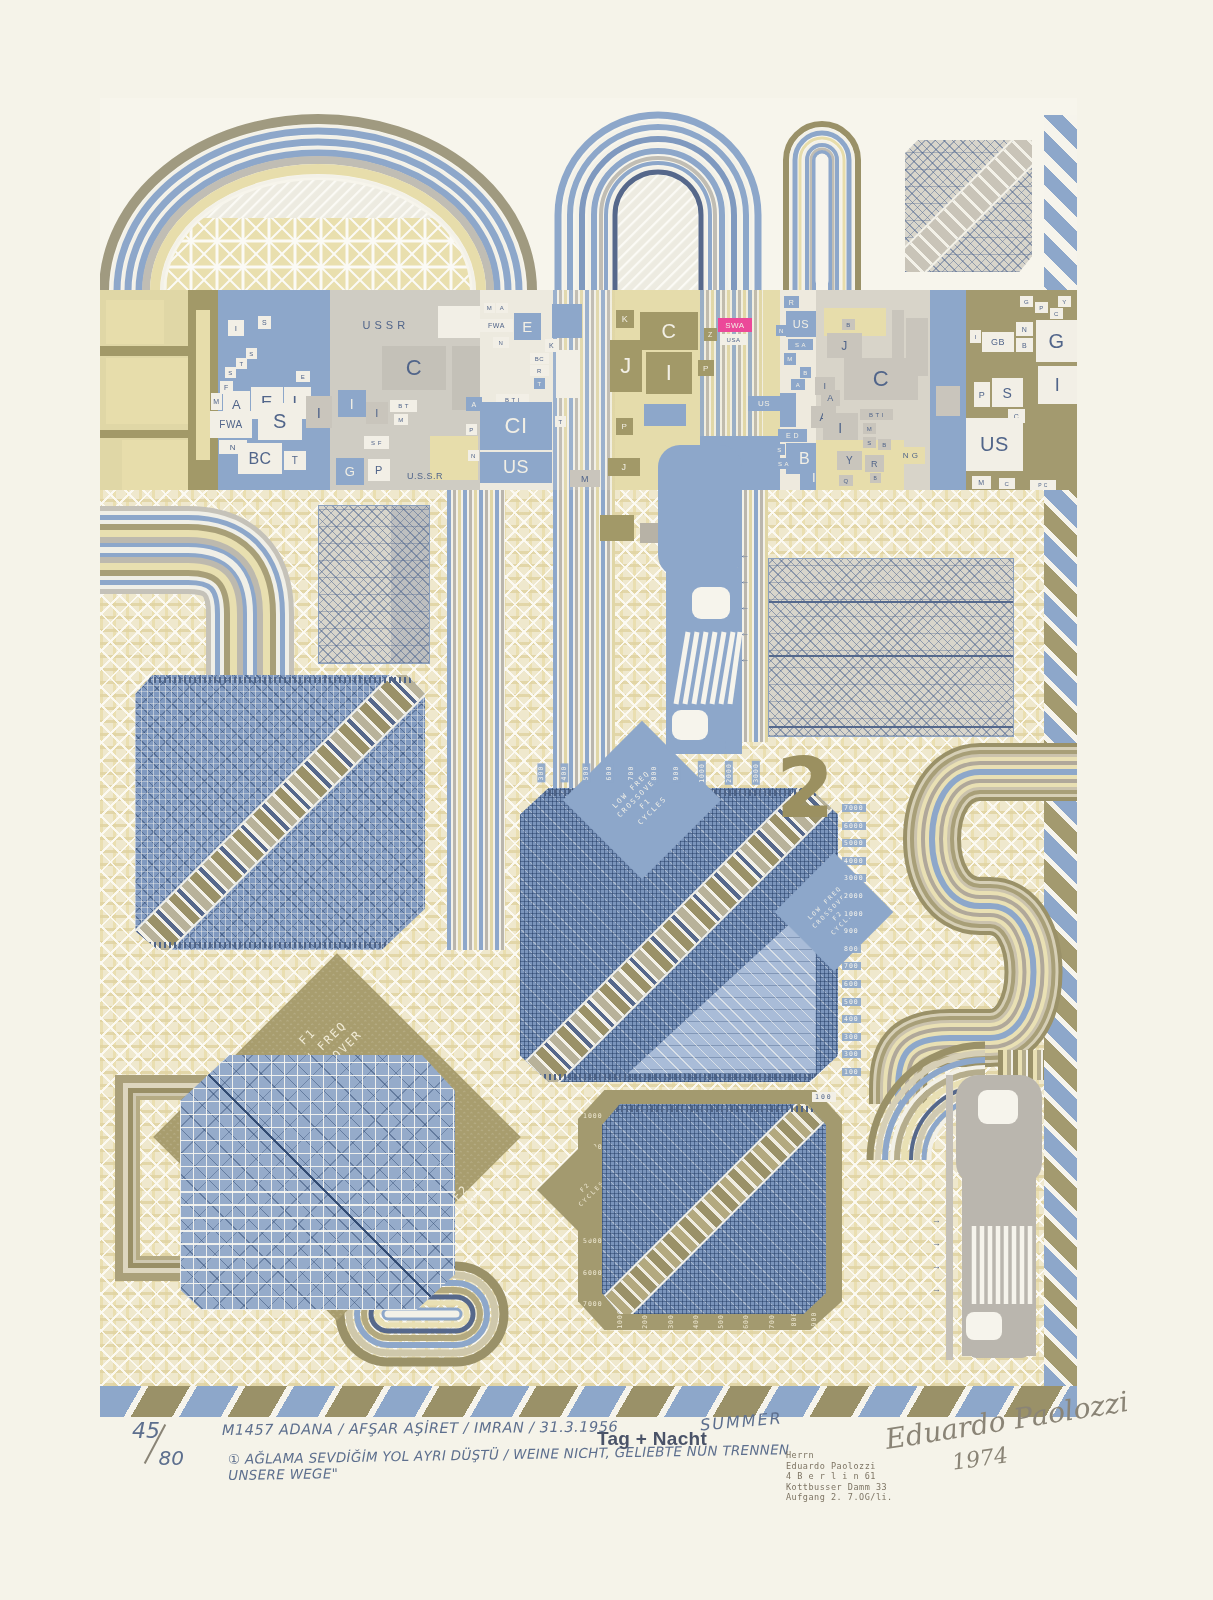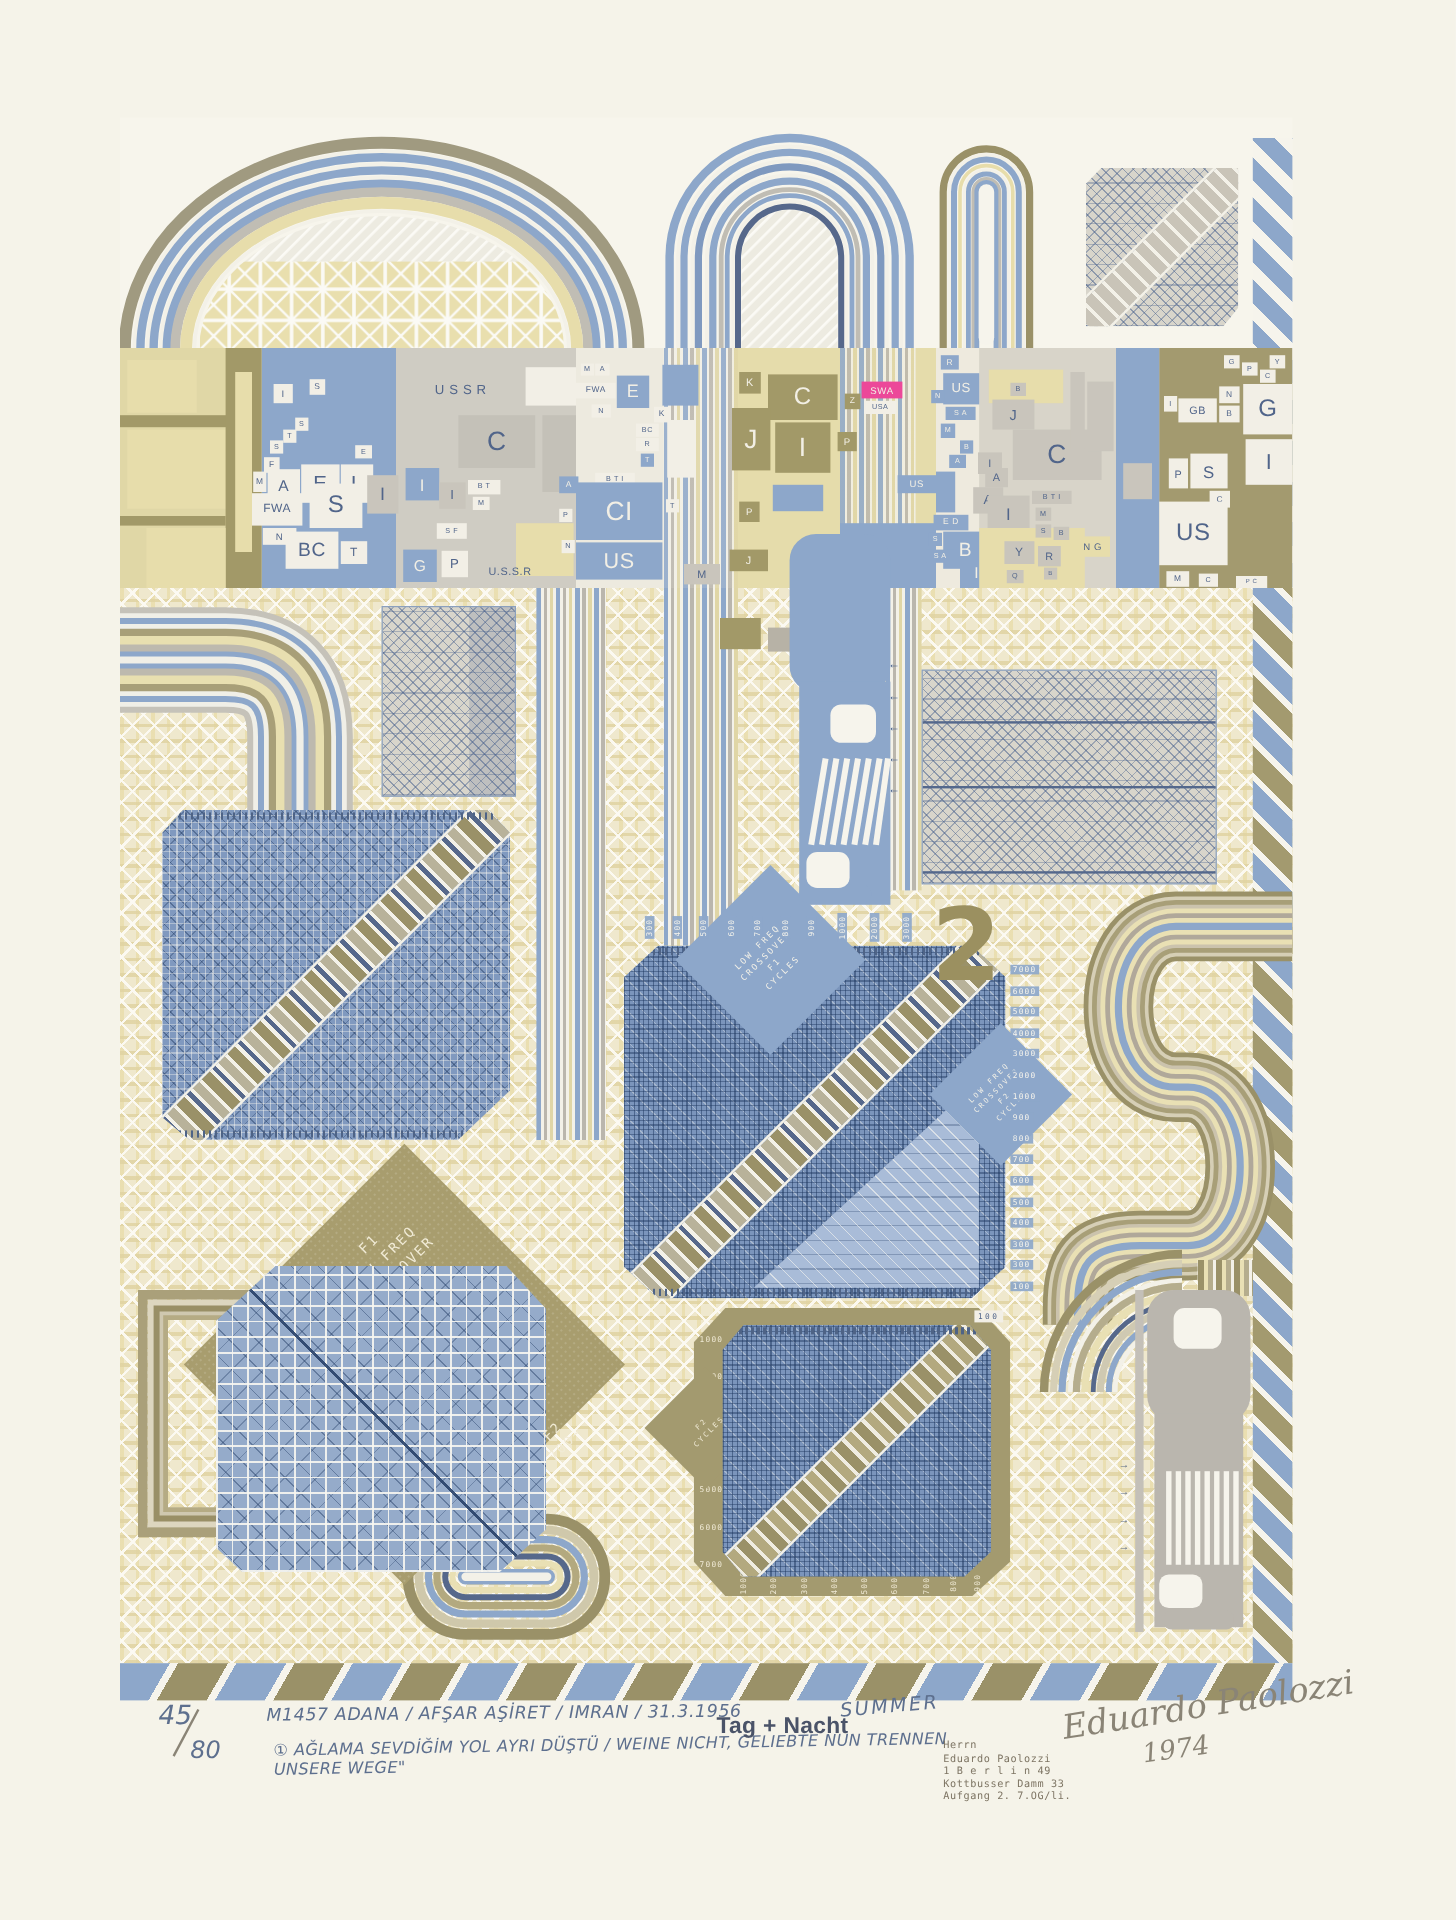--- a/index.html
+++ b/index.html
@@ -750,18 +750,18 @@
   <span class="hand" style="position:absolute;right:0;bottom:0;font-size:20px;">80</span>
 </div>
 <div class="abs hand" style="left:222px;top:1420px;width:440px;font-size:14.5px;letter-spacing:.5px;transform:rotate(-.5deg);">M1457 ADANA / AFŞAR AŞİRET / IMRAN / 31.3.1956</div>
 <div class="abs hand" style="left:228px;top:1446px;width:580px;font-size:13.5px;letter-spacing:.3px;transform:rotate(-1deg);">① AĞLAMA SEVDİĞİM YOL AYRI DÜŞTÜ / WEINE NICHT, GELIEBTE NUN TRENNEN UNSERE WEGE"</div>
 <div class="abs" style="left:597px;top:1428px;font-size:19px;font-weight:bold;color:#4a5368;letter-spacing:.3px;">Tag + Nacht</div>
 <div class="abs hand" style="left:700px;top:1412px;font-size:16px;letter-spacing:2px;transform:rotate(-5deg);">SUMMER</div>
 <div class="abs" style="left:786px;top:1430px;font-family:'DejaVu Sans Mono',monospace;font-size:8.5px;line-height:10.5px;color:#7d7463;letter-spacing:.5px;margin-top:20px;">
 
 <div>Herrn</div>
     <div>Eduardo Paolozzi</div>
-    <div>1 B e r l i n  49</div>
+    <div>4 B e r l i n  61</div>
     <div>Kottbusser Damm 33</div>
     <div>Aufgang 2. 7.OG/li.</div>
   </div>
 <div class="abs" style="left:884px;top:1404px;font-family:'DejaVu Serif',serif;font-style:italic;font-size:28px;color:#8a8476;transform:rotate(-9deg);white-space:nowrap;">Eduardo Paolozzi</div>
 <div class="abs" style="left:952px;top:1446px;font-family:'DejaVu Serif',serif;font-style:italic;font-size:22px;color:#8a8476;transform:rotate(-8deg);">1974</div>
 
 </body></html>

